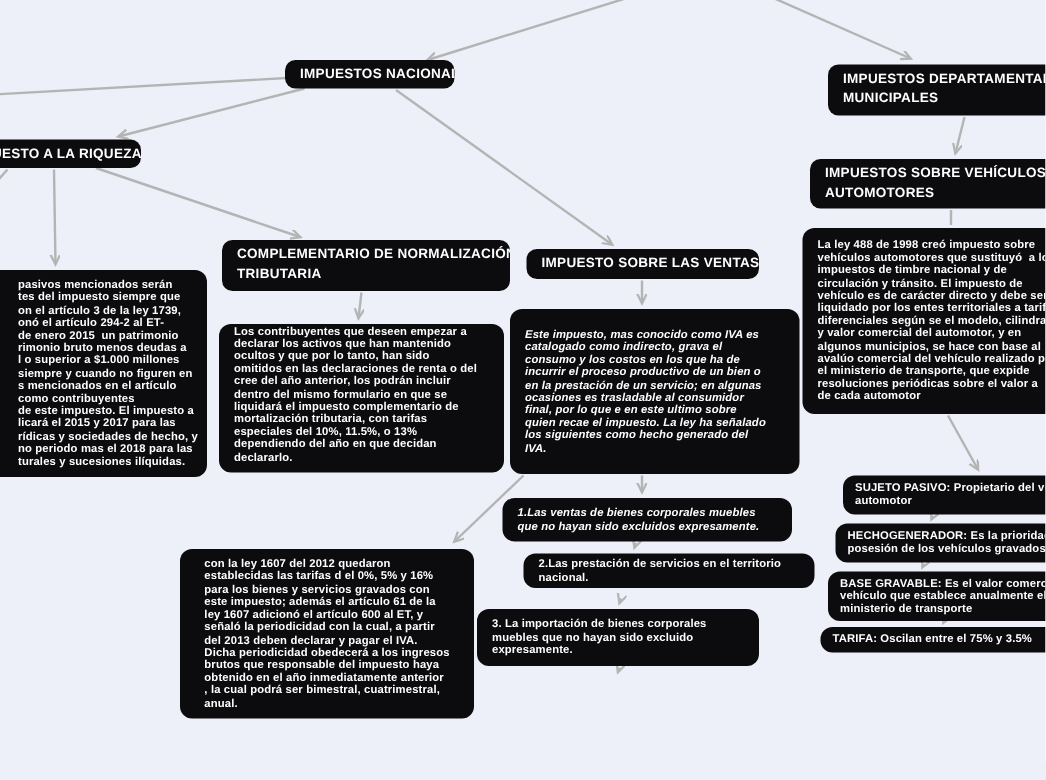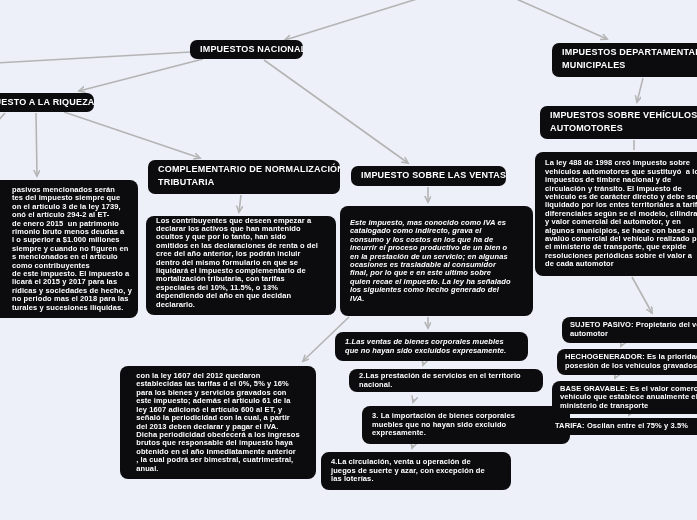--- a/index.html
+++ b/index.html
@@ -57,21 +57,21 @@
   #n-iva-titulo{left:351px;top:166px;width:155px;height:20px;}
   #n-vehiculos{left:540px;top:106px;width:172px;height:33px;}
   #n-riqueza-detalle{left:-62px;top:180px;width:200px;height:138px;}
   #n-riqueza-detalle .inner{padding-left:64px;}
   #n-normalizacion-detalle{left:146px;top:216px;width:190px;height:99px;align-items:flex-end;}
   #n-iva-detalle{left:340px;top:206px;width:193px;height:110px;font-style:italic;}
   #n-ley488{left:535px;top:152px;width:180px;height:124px;}
   #n-ley1607{left:120px;top:366px;width:196px;height:113px;justify-content:center;}
   #n-hecho1{left:335px;top:332px;width:193px;height:29px;font-style:italic;}
   #n-hecho2{left:327px;top:369px;width:194px;height:23px;margin-left:22px;}
-  #n-hecho3{left:318px;top:406px;width:208px;height:38px;margin-left:44px;}
+  #n-hecho3{left:318px;top:406px;width:188px;height:38px;}
   #n-hecho4{left:321px;top:452px;width:190px;height:38px;}
   #n-sujeto{left:562px;top:317px;width:152px;height:26px;}
   #n-hechogenerador{left:557px;top:349px;width:157px;height:26px;}
   #n-base{left:552px;top:381px;width:162px;height:33px;}
   #n-tarifa{left:547px;top:418px;width:165px;height:17px;}
 </style>
 </head>
 <body>
 
 <div id="canvas">
@@ -191,23 +191,20 @@
   <div class="node item" id="n-hecho1"><span class="inner">1.Las ventas de bienes corporales muebles
 que no hayan sido excluidos expresamente.</span></div>
 
   <div class="node item" id="n-hecho2"><span class="inner">2.Las prestación de servicios en el territorio
 nacional.</span></div>
 
   <div class="node item" id="n-hecho3"><span class="inner">3. La importación de bienes corporales
 muebles que no hayan sido excluido
 expresamente.</span></div>
 
-  <div class="node item" id="n-hecho4"><span class="inner">4.La circulación, venta u operación de
-juegos de suerte y azar, con excepción de
-las loterías.</span></div>
 
   <div class="node label-box" id="n-sujeto"><span class="inner">SUJETO PASIVO: Propietario del vehículo
 automotor</span></div>
 
   <div class="node label-box" id="n-hechogenerador"><span class="inner">HECHOGENERADOR: Es la prioridad o
 posesión de los vehículos gravados</span></div>
 
   <div class="node label-box" id="n-base"><span class="inner">BASE GRAVABLE: Es el valor comercial del
 vehículo que establece anualmente el
 ministerio de transporte</span></div>

